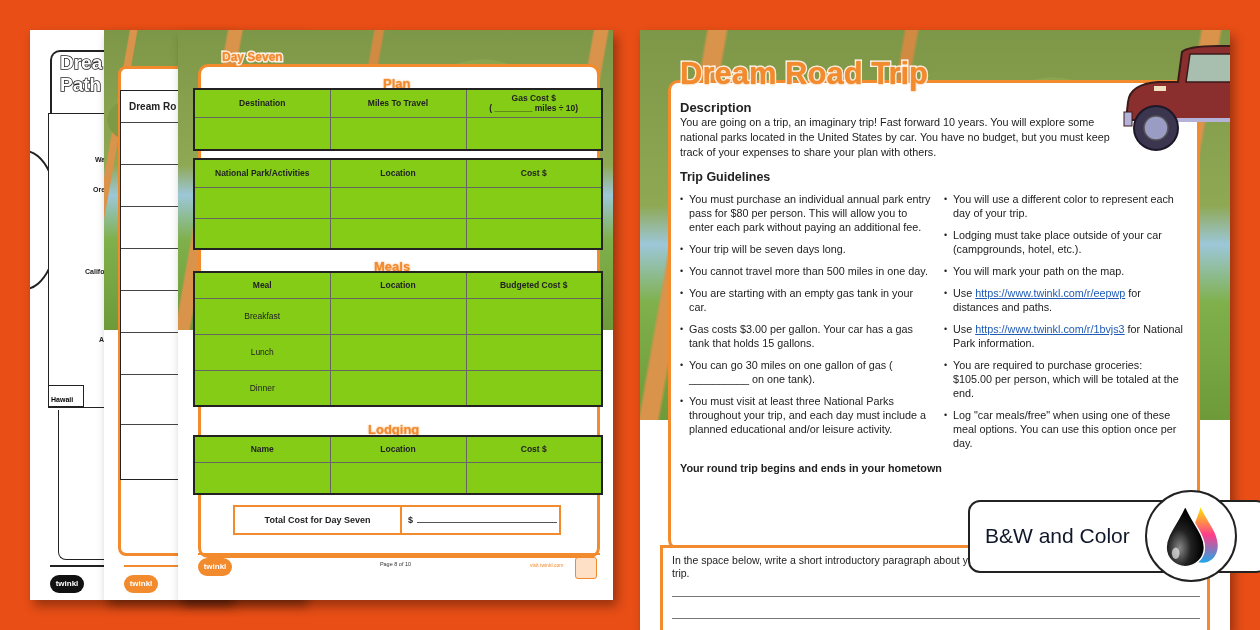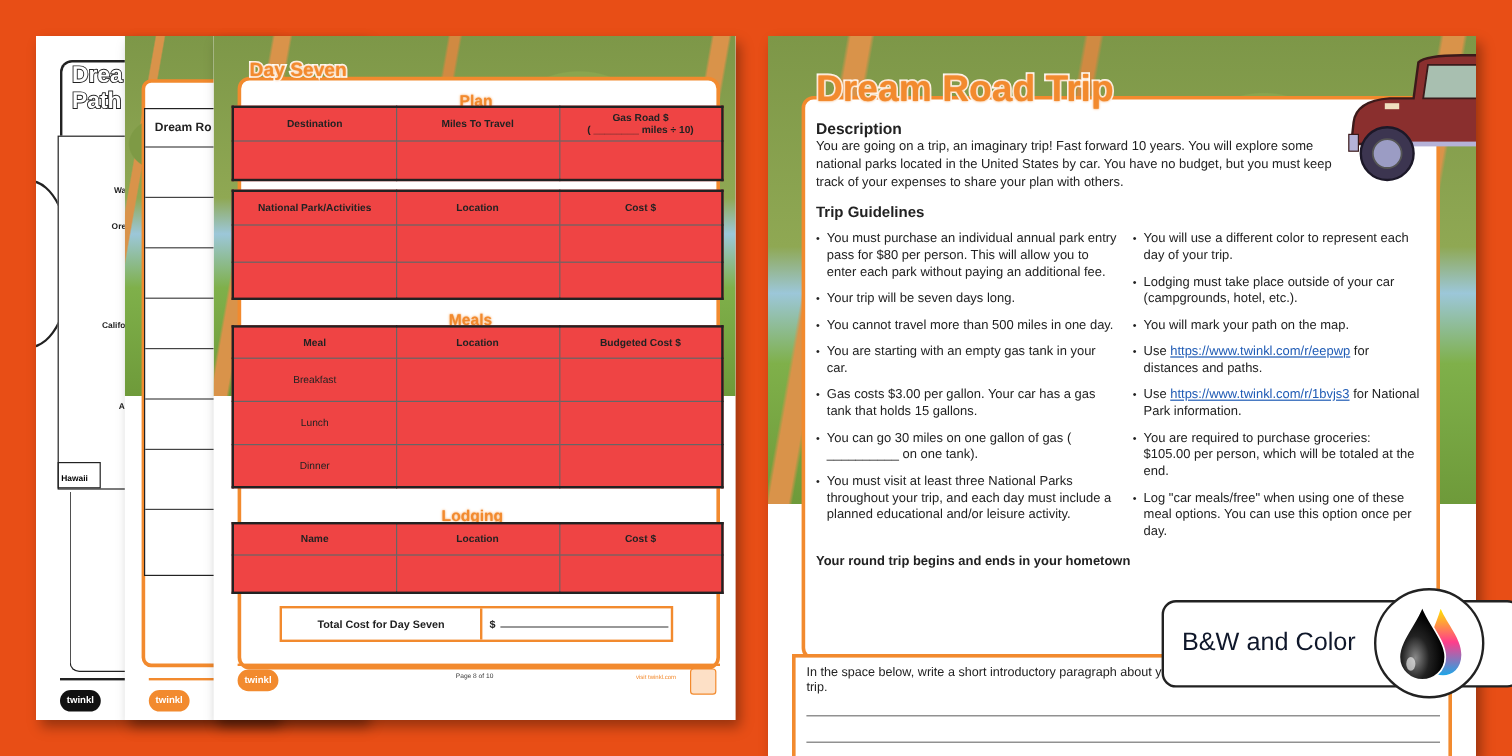--- a/index.html
+++ b/index.html
@@ -41,23 +41,23 @@
   .ov-table { position: absolute; left: 16px; top: 60px; width: 190px; border: 1.5px solid #222; background: #fff; }
   .ov-row { border-bottom: 1px solid #444; height: 42px; font-size: 10px; font-weight: bold; text-align: right; padding-right: 10px; line-height: 42px; color: #222; font-family: "Liberation Sans", sans-serif; }
   .ov-row.head { height: 32px; line-height: 32px; text-align: left; padding-left: 8px; }
   .ov-row.total { color: #f28a2e; border-bottom: none; height: 54px; line-height: 54px; }
 
   
   #sheet-day { left: 178px; top: 30px; width: 435px; height: 570px; }
   #sheet-day .forest { height: 300px; }
   .day-card { position: absolute; left: 20px; top: 34px; width: 402px; height: 494px; background: #fff; border: 3px solid #f28a2e; border-radius: 10px; }
   .bubble-title { position: absolute; font-family: "Liberation Sans", sans-serif; font-weight: bold; color: #f28a2e; -webkit-text-stroke: 3px #fff; paint-order: stroke fill; text-shadow: 0 0 2px #f28a2e; }
-  .day-title { left: 30px; top: 20px; font-size: 16px; }
+  .day-title { left: 44px; top: 20px; font-size: 12px; }
   .sect-title { font-size: 13px; left: 0; right: 0; text-align: left; }
-  table.grid { position: absolute; left: 15px; width: 410px; border-collapse: collapse; background: #ef4444; border: 2px solid #222; table-layout: fixed; }
+  table.grid { position: absolute; left: 15px; width: 410px; border-collapse: collapse; background: #84cc16; border: 2px solid #222; table-layout: fixed; }
   table.grid th, table.grid td { border: 1.5px solid #666; font-size: 8.5px; text-align: center; color: #222; font-family: "Liberation Sans", sans-serif; }
   table.grid th { font-weight: bold; height: 28px; }
   table.grid td { font-weight: normal; }
   .total-box { position: absolute; left: 55px; top: 475px; width: 328px; height: 30px; border: 2px solid #f28a2e; display: flex; font-size: 9px; font-weight: bold; font-family: "Liberation Sans", sans-serif; color: #222; }
   .total-box .lbl { width: 167px; border-right: 2px solid #f28a2e; text-align: center; line-height: 26px; }
   .total-box .val { flex: 1; padding-left: 6px; line-height: 26px; }
   .total-box .val span.line { display: inline-block; width: 140px; border-bottom: 1px solid #555; margin-left: 4px; height: 10px; }
   .page-no { position: absolute; left: 0; right: 0; top: 531px; text-align: center; font-size: 5.5px; color: #333; font-family: "Liberation Sans", sans-serif; }
   .visit { position: absolute; left: 352px; top: 532px; font-size: 5px; color: #f28a2e; font-family: "Liberation Sans", sans-serif; }
   .badge-sm { position: absolute; left: 397px; top: 527px; width: 22px; height: 22px; border: 1px solid #f28a2e; border-radius: 3px; background: #fde0c6; }
@@ -137,21 +137,21 @@
   <div class="day-card"></div>
   <div class="bubble-title day-title">Day Seven</div>
 
   <div class="bubble-title sect-title" style="top:46px;left:205px;right:auto">Plan</div>
   <table class="grid" style="top:58px">
     <tbody>
         <tr>
       <th>Destination</th>
       <th>Miles To Travel</th>
       <th>
-        <div>Gas Road $</div>
+        <div>Gas Cost $</div>
         <div>( ________ miles ÷ 10)</div>
       </th>
     </tr>
     <tr style="height:33px">
           <td></td>
           <td></td>
           <td></td>
         </tr>
   </tbody>
     </table>

